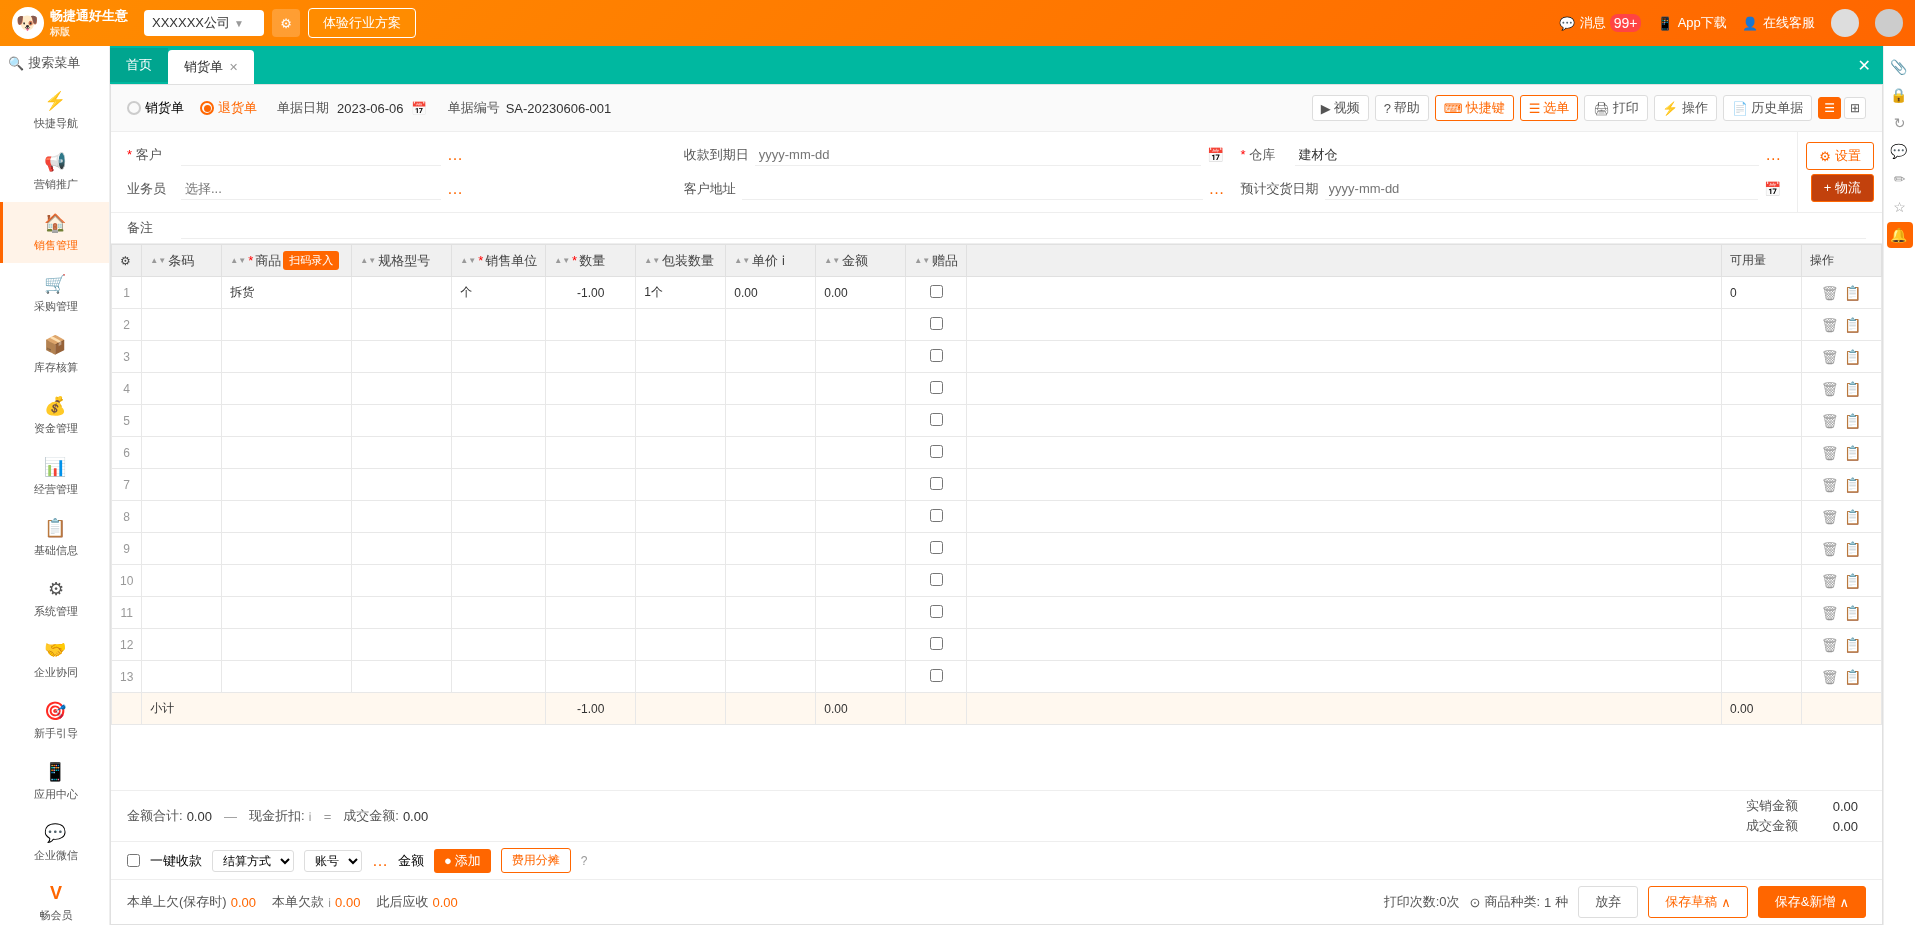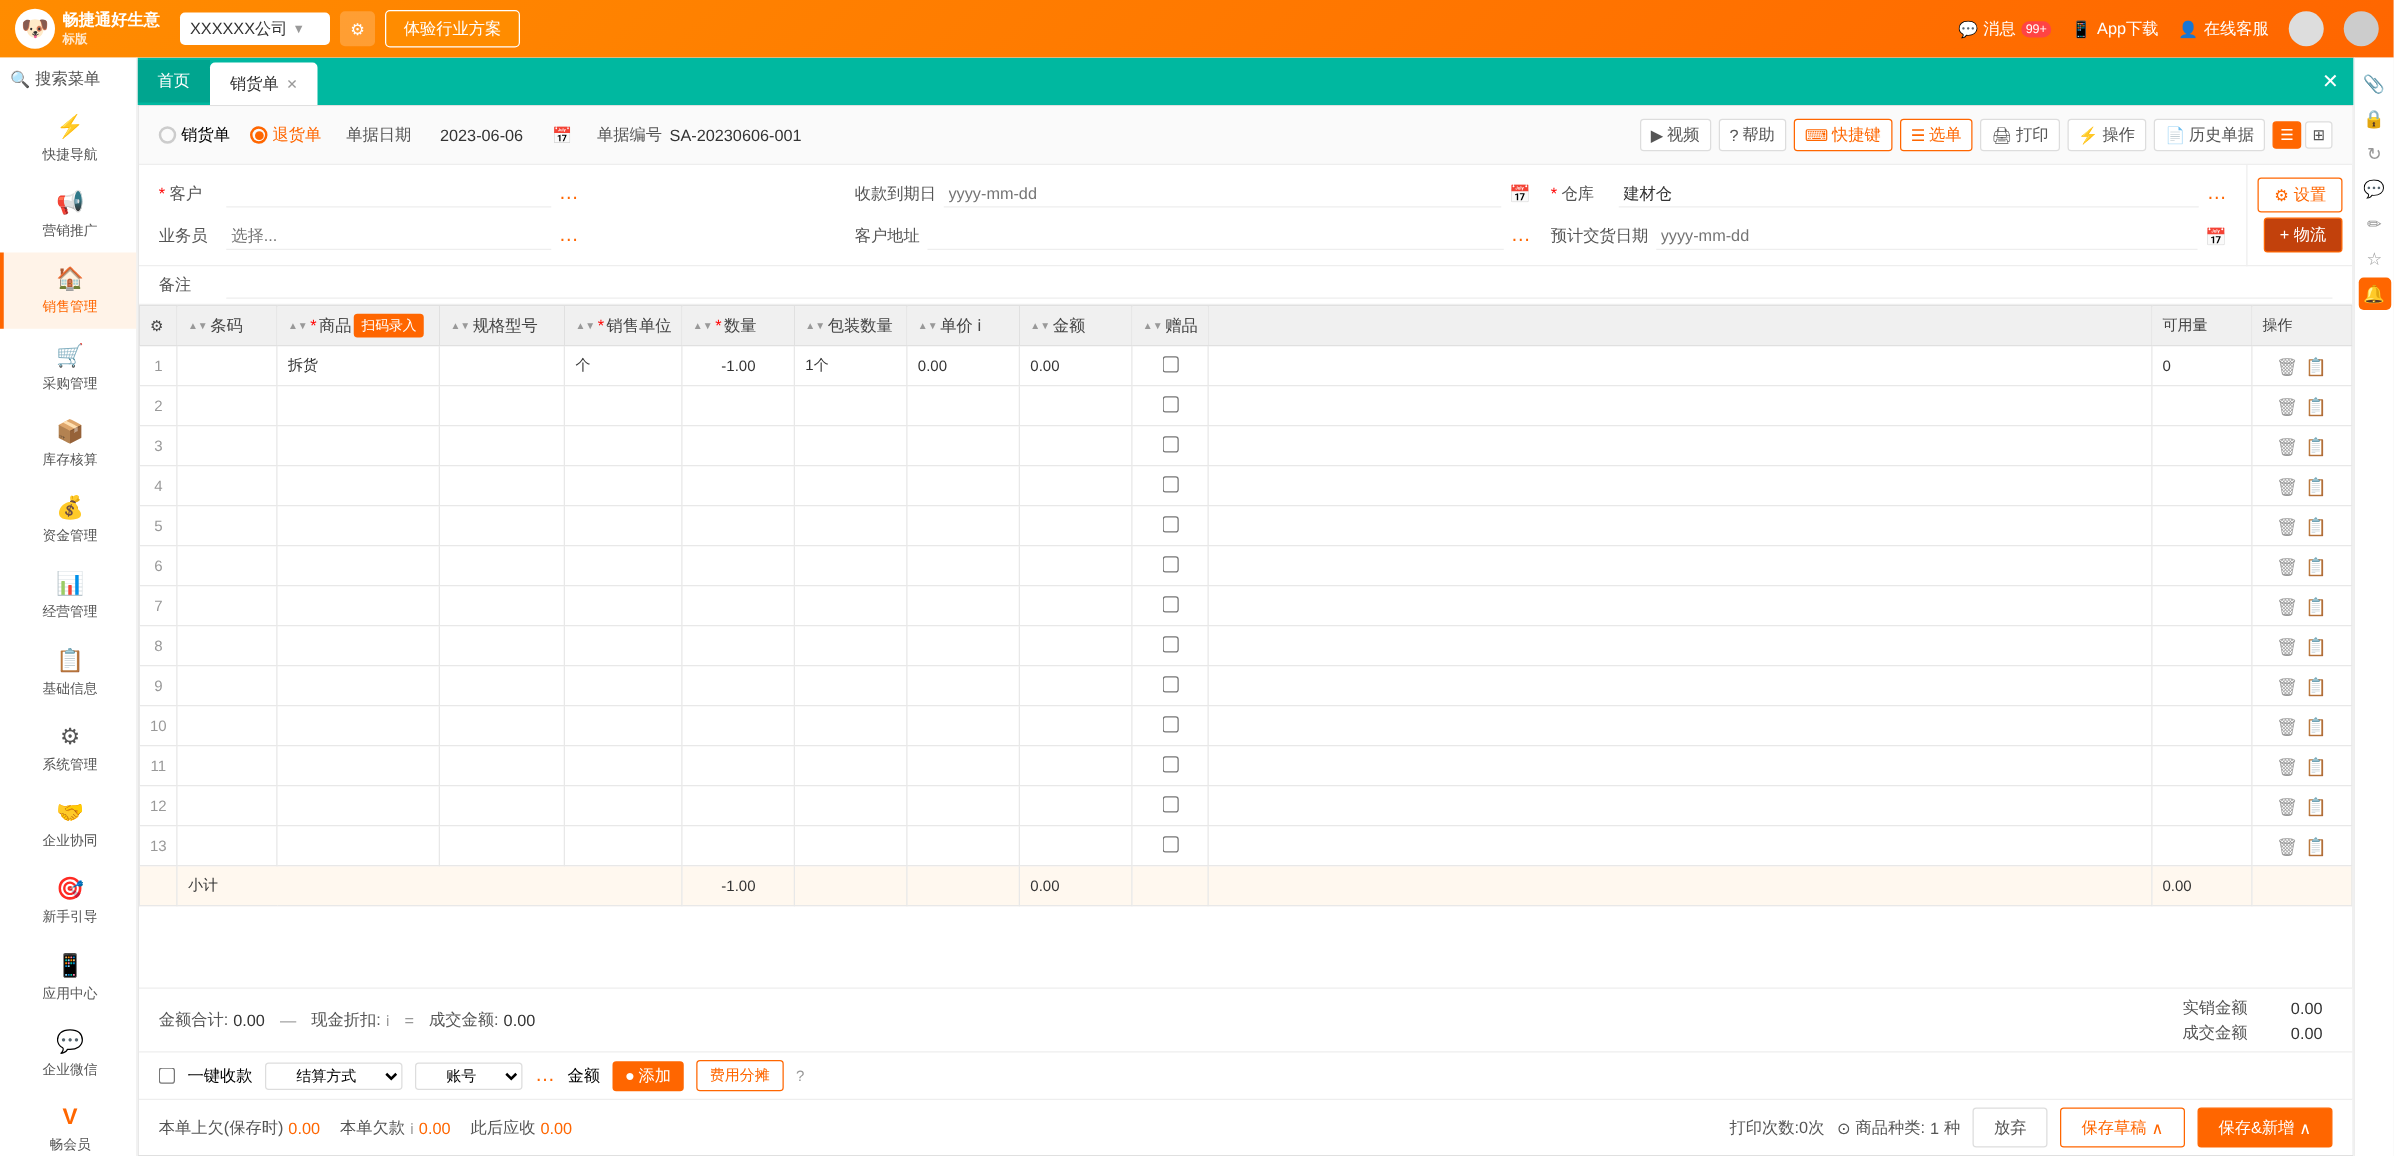--- a/index.html
+++ b/index.html
@@ -40,21 +40,21 @@
     .experience-btn {
       background: #ff8c00; border: 1.5px solid white; color: white;
       padding: 5px 14px; border-radius: 4px; cursor: pointer; font-size: 13px;
     }
     .top-bar-right {
       margin-left: auto; display: flex; align-items: center; gap: 16px; color: white;
     }
     .top-bar-right-item { display: flex; align-items: center; gap: 4px; cursor: pointer; font-size: 13px; }
     .badge {
       background: #ff4444; color: white; border-radius: 8px;
-      padding: 1px 4px; font-size: 10px; min-width: 16px; text-align: center;
+      padding: 1px 4px; font-size: 14px; min-width: 16px; text-align: center;
     }
     .avatar { width: 28px; height: 28px; background: #ddd; border-radius: 50%; }
 
     
     .main-layout { display: flex; flex: 1; overflow: hidden; }
 
     
     .sidebar {
       width: 110px; background: white; border-right: 1px solid #eee;
       display: flex; flex-direction: column; flex-shrink: 0;
@@ -98,21 +98,21 @@
       border-bottom: 1px solid #eee; gap: 20px; background: #fafafa;
     }
     .radio-group { display: flex; gap: 16px; align-items: center; }
     .radio-item { display: flex; align-items: center; gap: 4px; cursor: pointer; }
     .radio-circle {
       width: 14px; height: 14px; border-radius: 50%;
       border: 2px solid #ccc; display: flex; align-items: center; justify-content: center;
     }
     .radio-circle.checked { border-color: #ff6600; }
     .radio-circle.checked::after { content: ''; width: 7px; height: 7px; background: #ff6600; border-radius: 50%; }
-    .date-field { display: flex; align-items: center; gap: 23px; }
+    .date-field { display: flex; align-items: center; gap: 8px; }
     .date-label { color: #555; }
     .date-value { color: #333; font-weight: 500; }
     .date-icon { color: #999; cursor: pointer; }
     .doc-number { display: flex; align-items: center; gap: 6px; }
     .form-header-actions { margin-left: auto; display: flex; gap: 6px; align-items: center; }
     .action-btn {
       display: flex; align-items: center; gap: 3px;
       padding: 3px 8px; border-radius: 3px; cursor: pointer;
       font-size: 12px; color: #555; border: 1px solid #ddd; background: white;
     }
@@ -172,21 +172,21 @@
     .equals-icon { color: #999; }
     .help-icon { color: #999; cursor: pointer; font-size: 12px; }
 
     
     .payment-row {
       border-top: 1px solid #eee; padding: 6px 16px;
       display: flex; align-items: center; gap: 10px; background: white; flex-shrink: 0;
     }
     .checkbox-small { width: 13px; height: 13px; cursor: pointer; }
     .select-sm {
-      border: 1px solid #ddd; border-radius: 3px; padding: 2px 20px;
+      border: 1px solid #ddd; border-radius: 3px; padding: 2px 6px;
       font-size: 12px; outline: none; background: white;
     }
     .add-btn {
       background: #ff6600; color: white; border: none;
       padding: 3px 10px; border-radius: 3px; cursor: pointer; font-size: 12px;
       display: flex; align-items: center; gap: 3px;
     }
     .feefen-btn {
       border: 1px solid #ff6600; color: #ff6600;
       padding: 3px 10px; border-radius: 3px; cursor: pointer; font-size: 12px; background: white;

